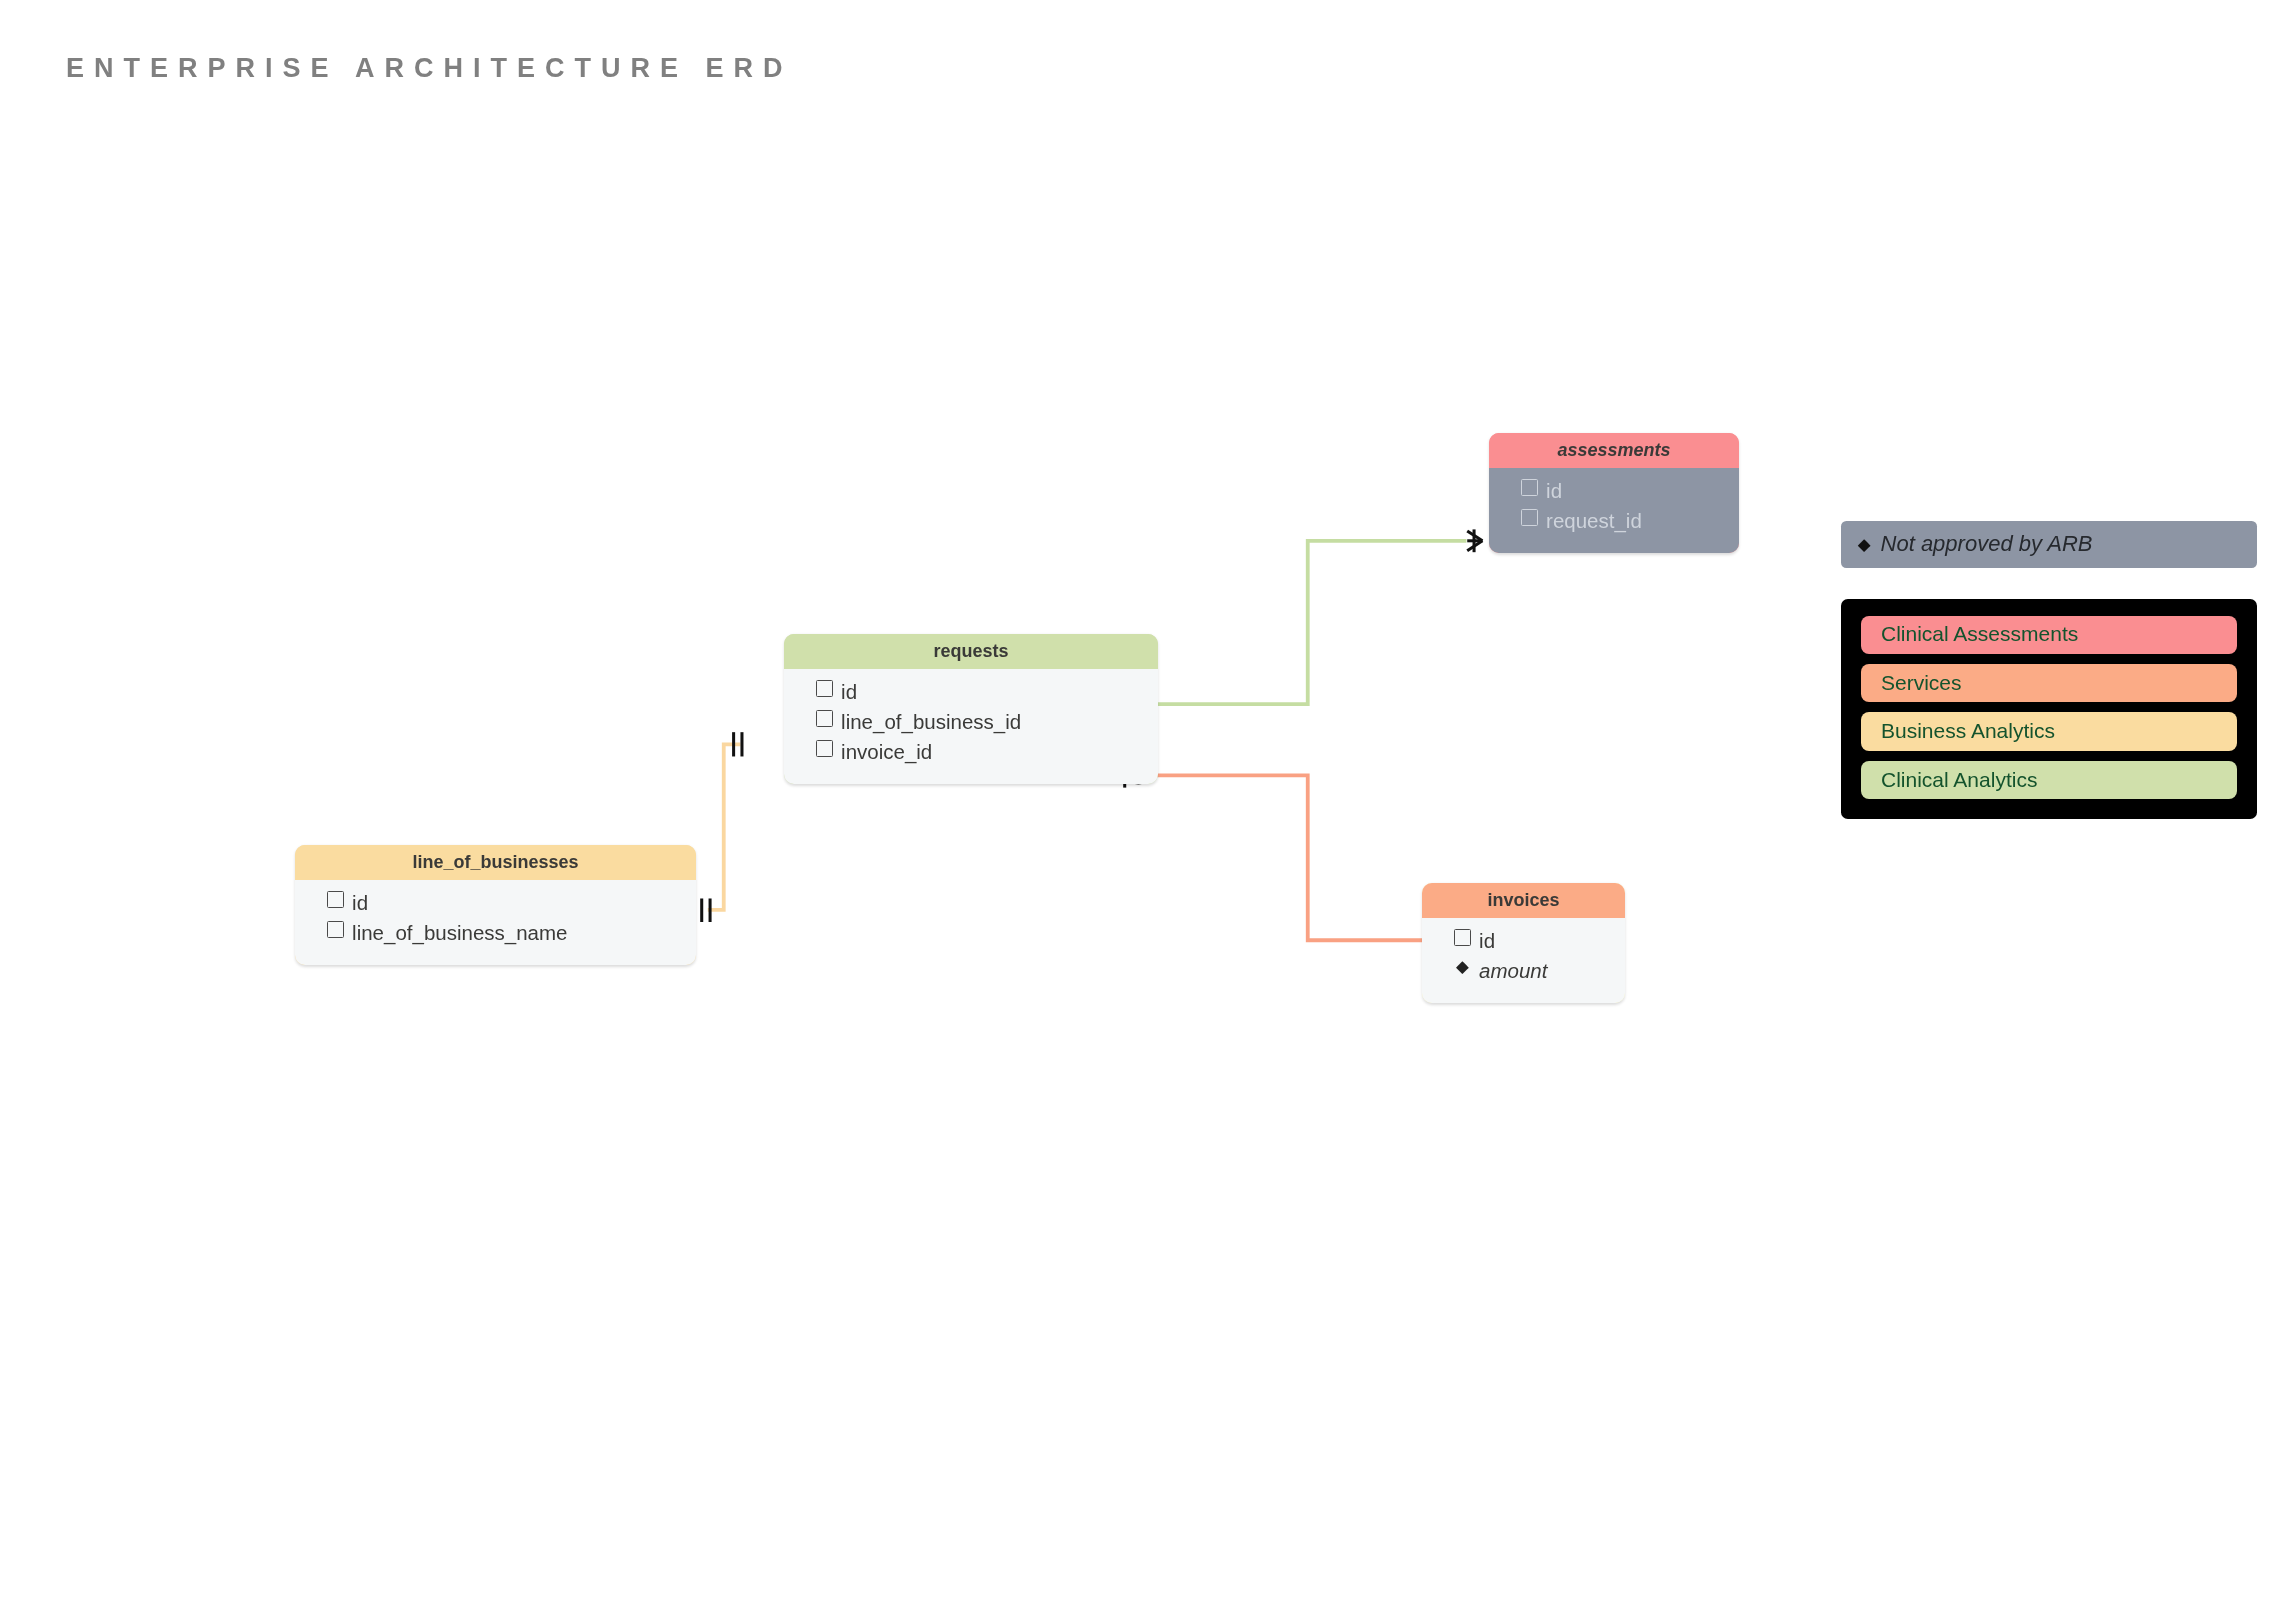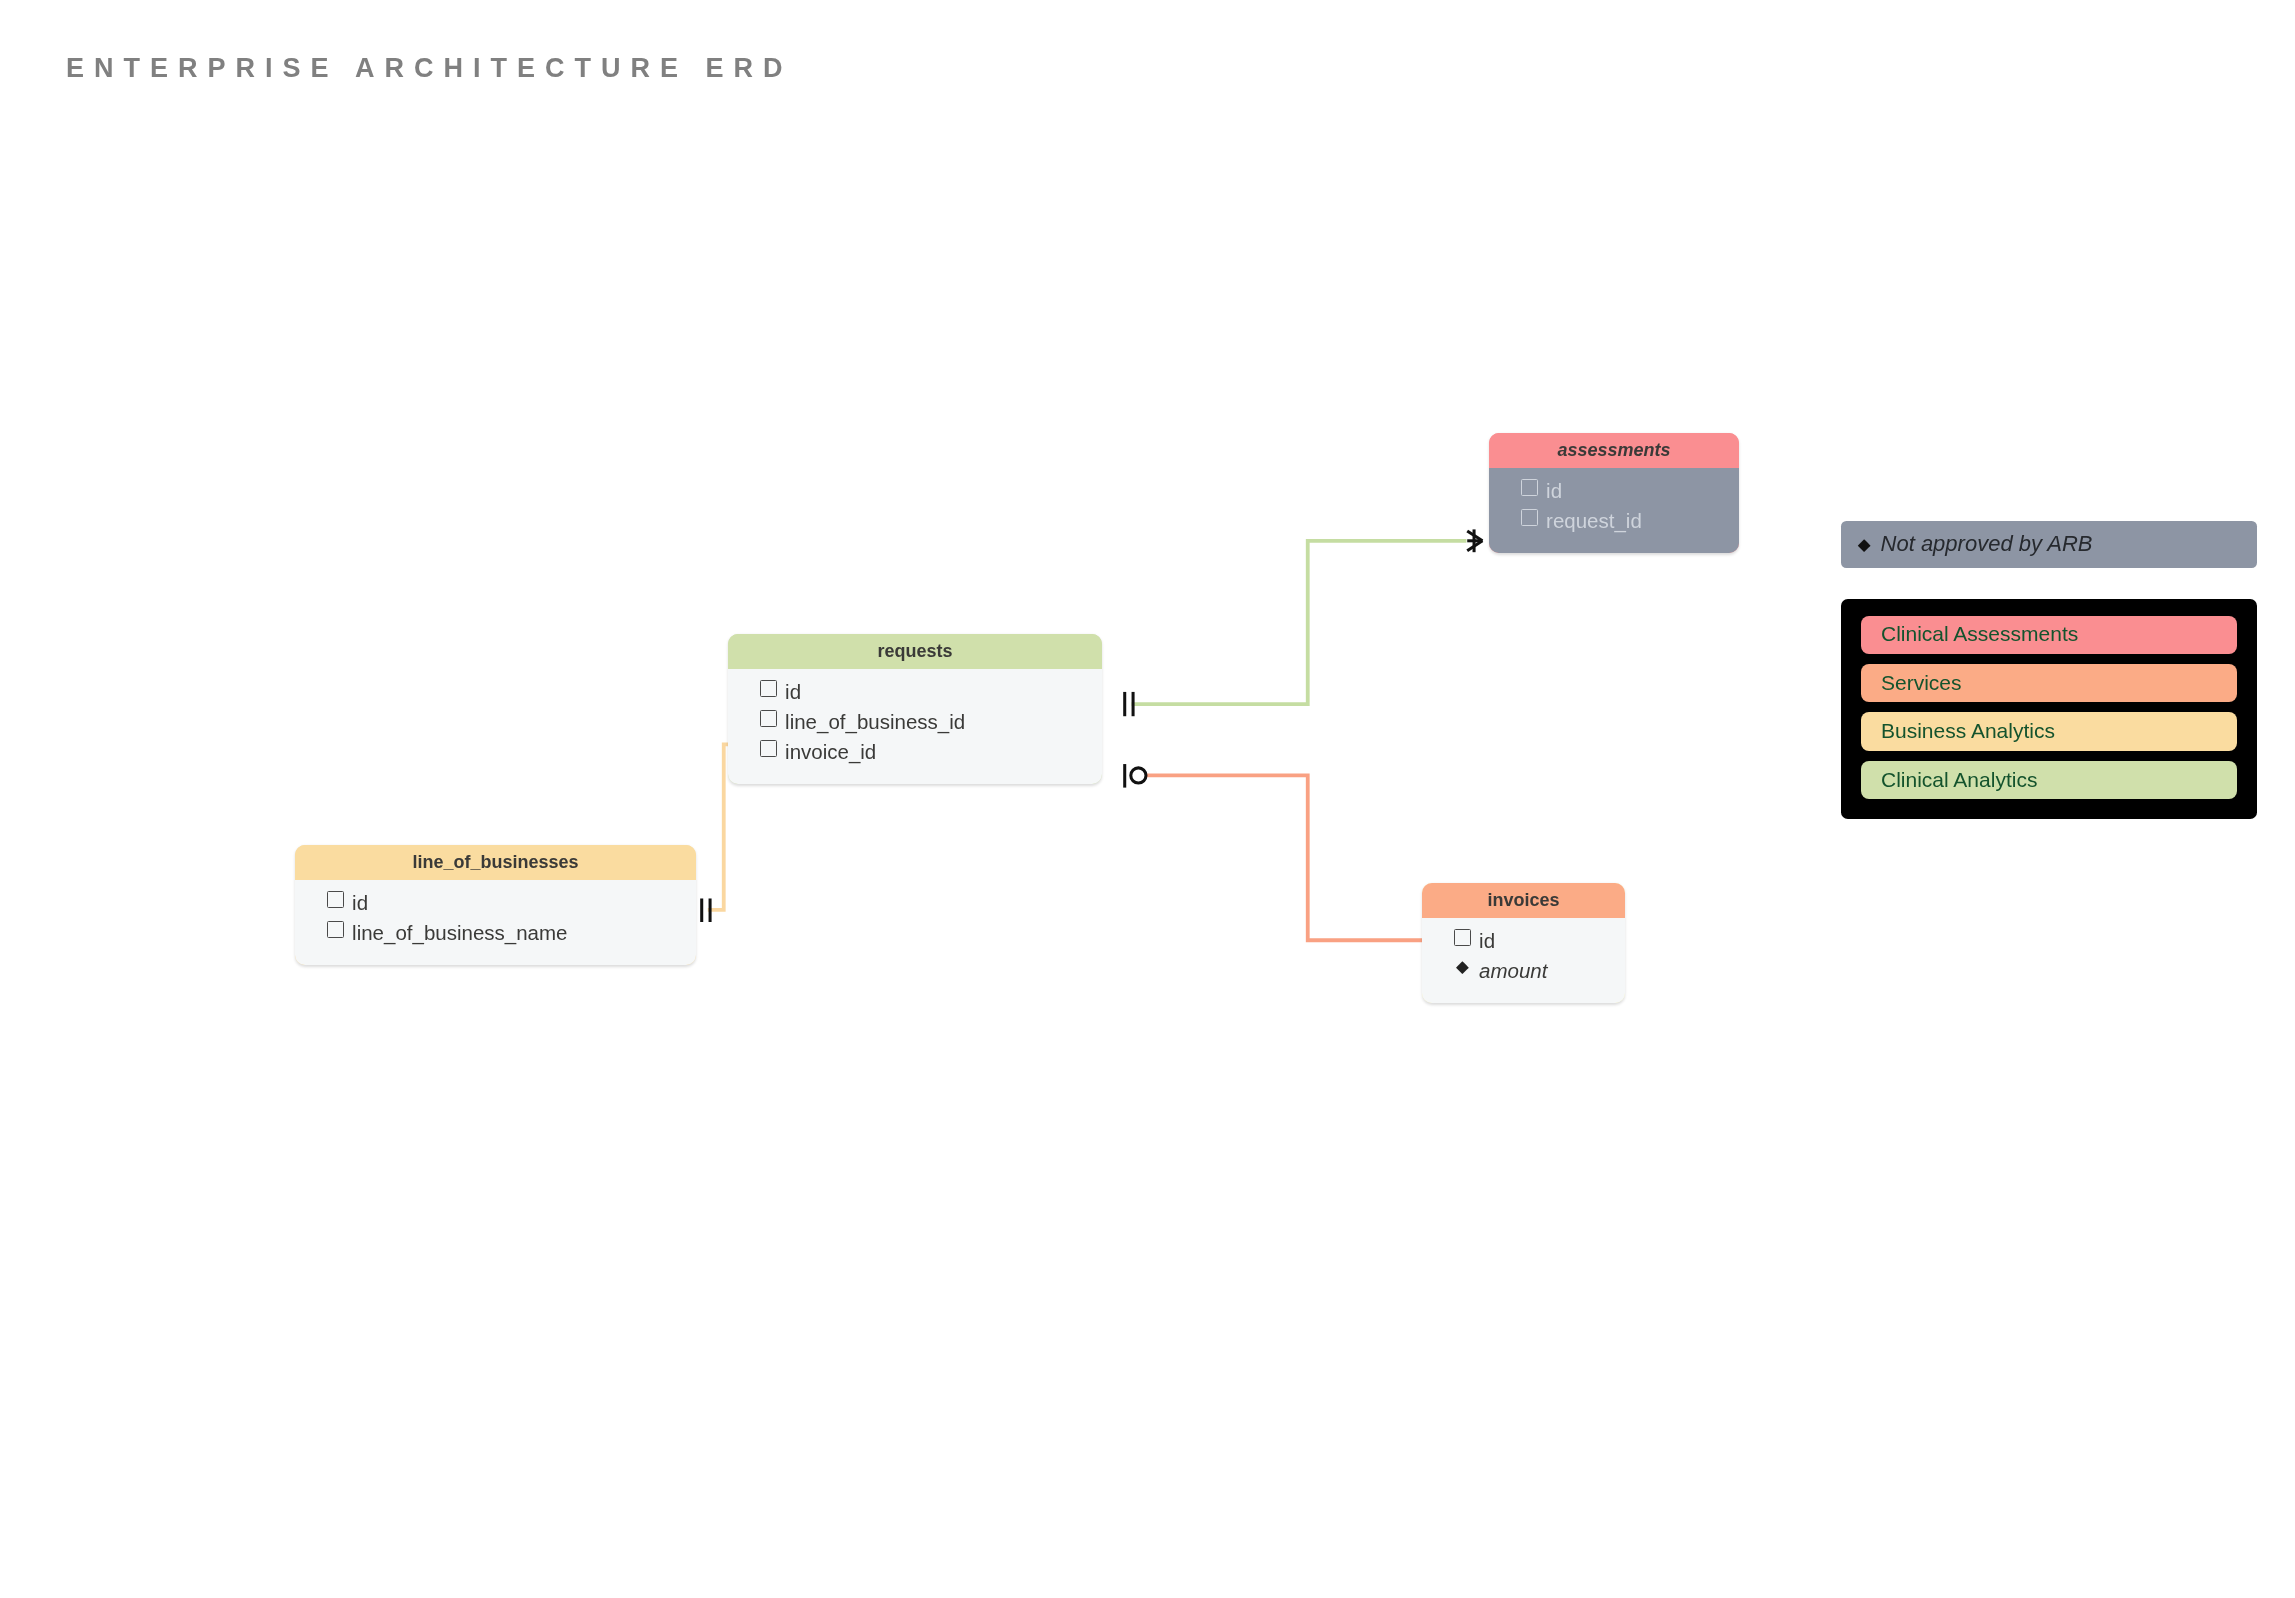--- a/index.html
+++ b/index.html
@@ -95,21 +95,21 @@
   .entity.disabled .entity-header { font-style: italic; }
 
   
   #entity-assessments {
     left: 1489px; top: 433px; width: 250px;
     background: #fa8e91;
   }
   #entity-assessments .entity-header { background: #fa8e91; }
 
   #entity-requests {
-    left: 728px; top: 634px; width: 374px;
+    left: 784px; top: 634px; width: 374px;
     background: #d0e0ab;
   }
   #entity-requests .entity-header { background: #d0e0ab; }
 
   #entity-line_of_businesses {
     left: 295px; top: 845px; width: 401px;
     background: #fadca0;
   }
   #entity-line_of_businesses .entity-header { background: #fadca0; }
 

